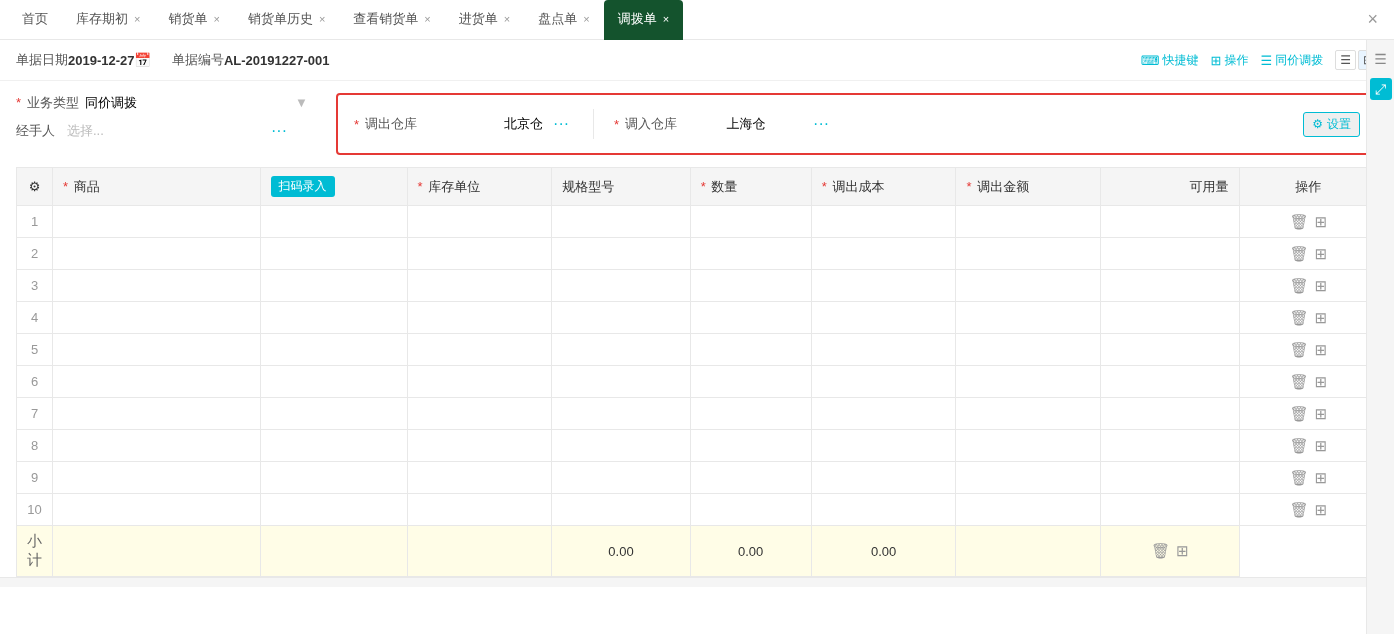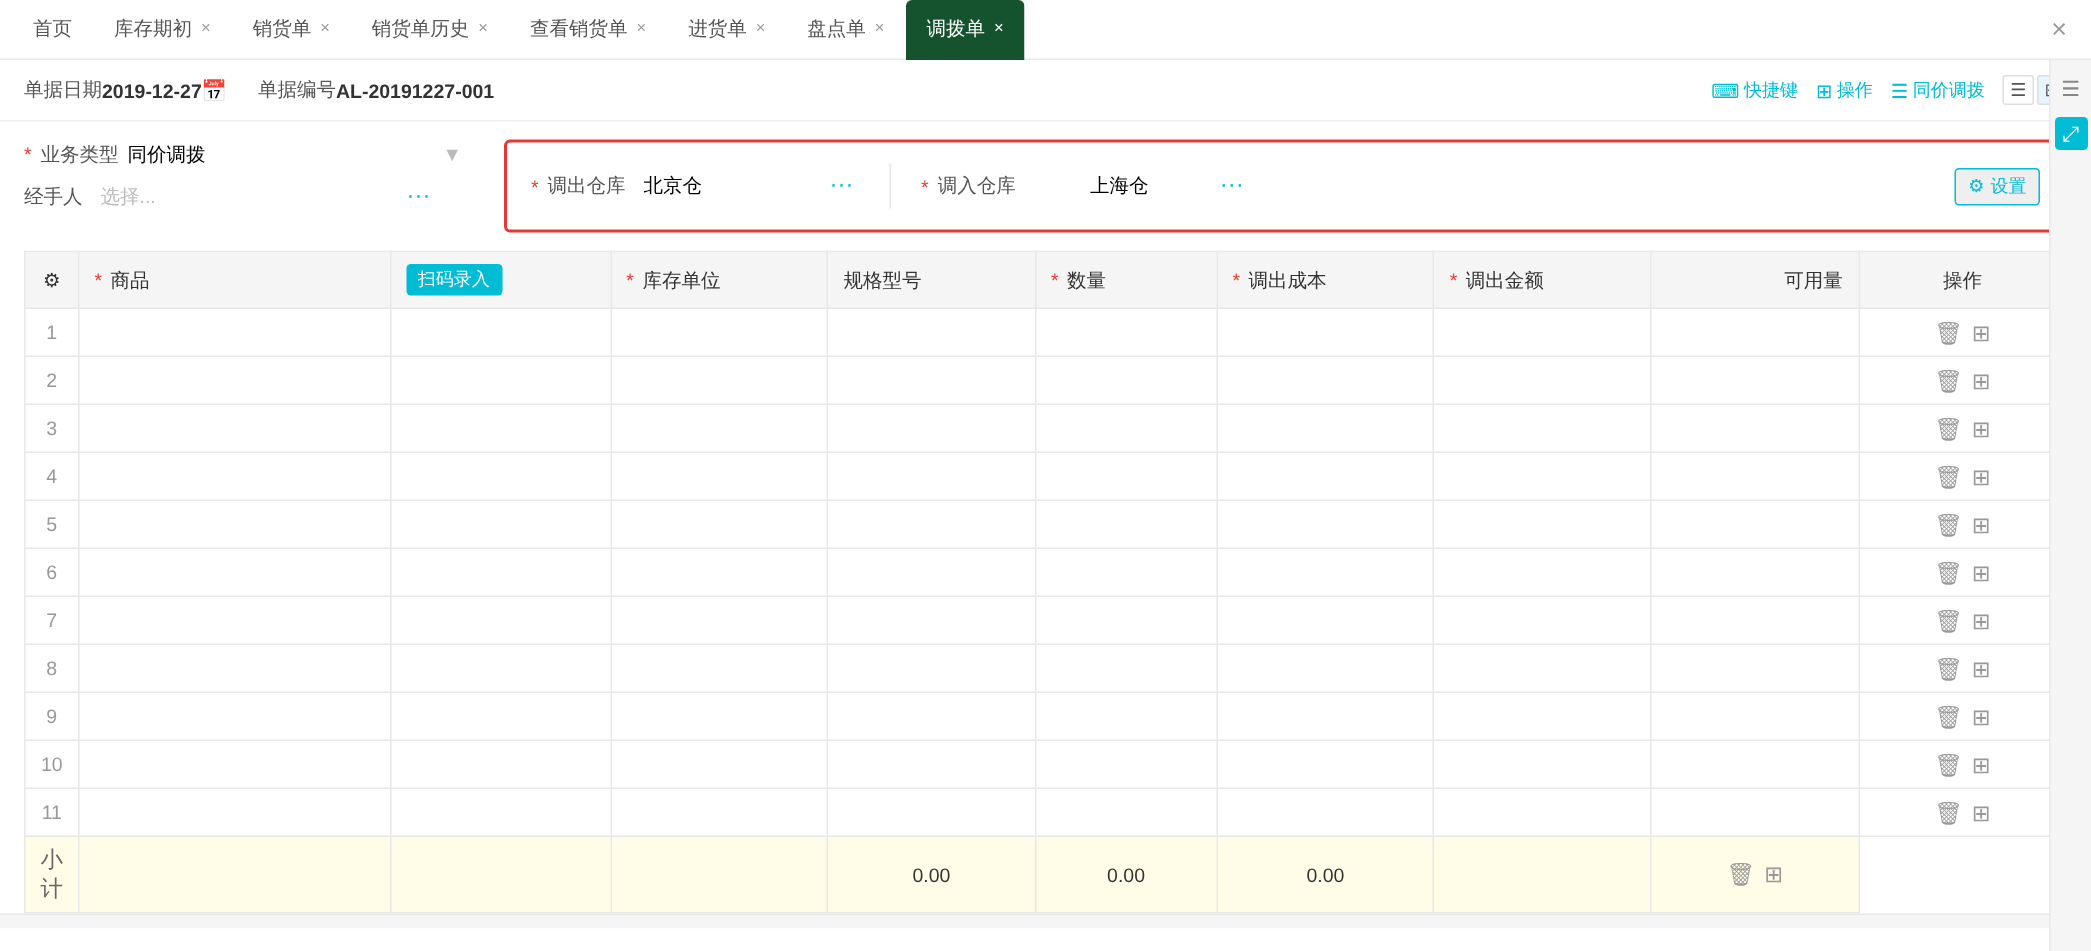--- a/index.html
+++ b/index.html
@@ -277,21 +277,21 @@
       <span class="field-label">经手人</span>
       <span style="color:#bbb; min-width:200px; display:inline-block; padding-left:6px;">选择...</span>
       <span class="more-btn">···</span>
     </div>
   </div>
 
   <div class="form-right">
     <div class="form-field">
       <span class="required-star">*</span>
       <span class="field-label">调出仓库</span>
-      <span class="field-value" style="min-width:120px; display:inline-block; padding-left:6px;">北京仓</span>
+      <span class="field-value" style="min-width:120px; display:inline-block; padding-left:6px;text-align:right;">北京仓</span>
       <span class="more-btn">···</span>
     </div>
     <div class="divider-v"></div>
     <div class="form-field">
       <span class="required-star">*</span>
       <span class="field-label">调入仓库</span>
       <span class="field-value" style="min-width:120px; display:inline-block; padding-left:6px;text-align:center;">上海仓</span>
       <span class="more-btn">···</span>
     </div>
     <div style="margin-left:auto;">
@@ -501,37 +501,20 @@
     <td class="col-cost"></td>
     <td class="col-amount"></td>
     <td class="col-avail"></td>
     <td class="col-action">
       <div class="action-cell">
         <span class="action-icon">🗑</span>
         <span class="action-icon copy">⊞</span>
       </div>
     </td>
   </tr>
-        <tr>
-      <td class="row-num">11</td>
-      <td class="col-product"></td>
-      <td></td>
-      <td class="col-unit"></td>
-      <td class="col-spec"></td>
-      <td class="col-qty"></td>
-      <td class="col-cost"></td>
-      <td class="col-amount"></td>
-      <td class="col-avail"></td>
-      <td class="col-action">
-        <div class="action-cell">
-          <span class="action-icon">🗑</span>
-          <span class="action-icon copy">⊞</span>
-        </div>
-      </td>
-    </tr>
         <tr style="background: rgb(255, 253, 231);">
       <td class="row-num" style="background:#fffde7;color:#666;font-size:15px;">小计</td>
       <td style="background:#fffde7;"></td>
       <td style="background:#fffde7;"></td>
       <td style="background:#fffde7;"></td>
       <td style="background:#fffde7;text-align:center;">0.00</td>
       <td style="background:#fffde7;text-align:center;">0.00</td>
       <td style="background:#fffde7;text-align:center;">0.00</td>
       <td style="background:#fffde7;"></td>
       <td style="background:#fffde7;">

